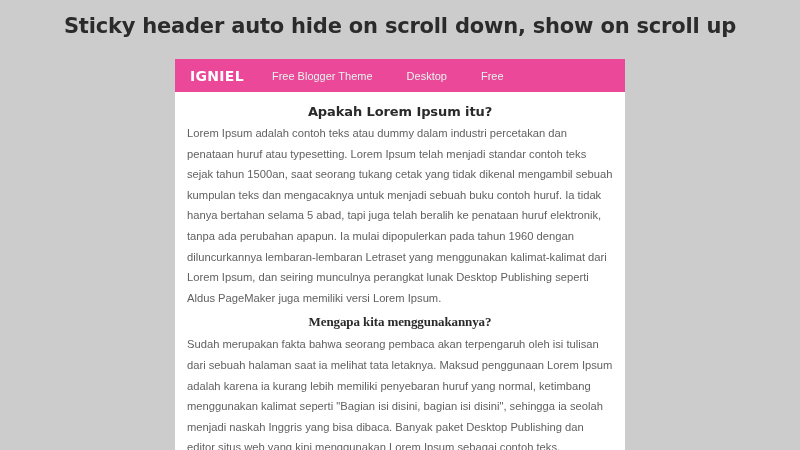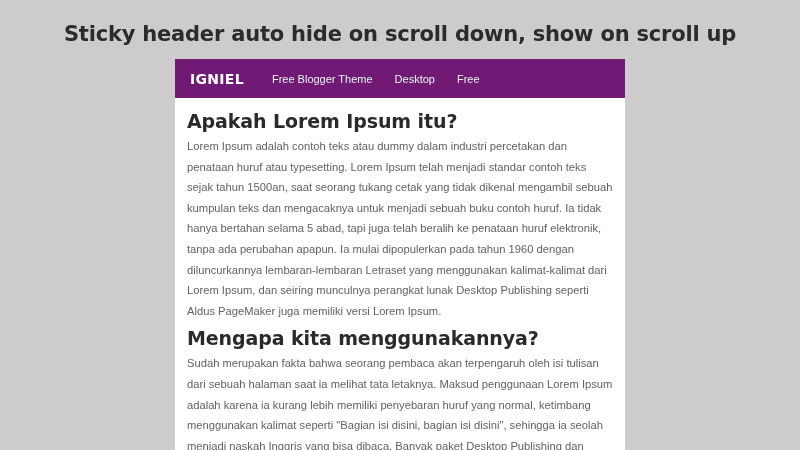--- a/index.html
+++ b/index.html
@@ -6,85 +6,87 @@
       margin: 0;
       padding: 0;
       width: 800px;
       height: 450px;
       overflow: hidden;
       background: #cccccc;
       font-family: "DejaVu Sans", "Liberation Sans", sans-serif;
     }
     .page-title {
       position: absolute;
-      top: 22px;
+      top: 14px;
       left: 0;
       width: 800px;
       text-align: center;
       font-size: 21px;
       font-weight: bold;
       color: #2b2b2b;
       letter-spacing: -0.2px;
       margin: 0;
     }
     .demo-frame {
       position: absolute;
       left: 175px;
       top: 59px;
       width: 450px;
       height: 400px;
       background: #ffffff;
       overflow: hidden;
     }
     .site-header {
-      height: 39px;
-      background: #701a75;
+      height: 33px;
+      background: #ec4899;
       display: flex;
       align-items: center;
       padding-left: 15px;
     }
     .logo {
       color: #ffffff;
       font-weight: bold;
       font-size: 14px;
       letter-spacing: 0.3px;
       margin-right: 28px;
       text-decoration: none;
     }
     .nav {
       display: flex;
       align-items: center;
-      gap: 0;
+      gap: 12px;
     }
     .nav a {
       color: #e6f5ee;
       font-size: 11px;
       text-decoration: none;
       margin-right: 22px;
       font-family: "Liberation Sans", sans-serif;
     }
     .content {
       padding: 8px 12px 0 12px;
     }
     h2 {
       margin: 4px 0 4px 0;
-      font-size: 19px;
+      font-size: 13px;
       font-weight: bold;
       color: #2a2a2a;
       letter-spacing: -0.1px;
+      text-align: center;
     }
     p {
       margin: 0 0 6px 0;
       font-family: "Liberation Sans", sans-serif;
       font-size: 11.2px;
       line-height: 20.6px;
       color: #616161;
     }
     .h2-second {
       margin-top: 6px;
+      font-family: Liberation Serif, serif;
     }
   </style>
 </head>
 <body>
 
 <h1 class="page-title">Sticky header auto hide on scroll down, show on scroll up</h1>
 
 <div class="demo-frame">
   <header class="site-header">
     <a class="logo" href="#">IGNIEL</a>

